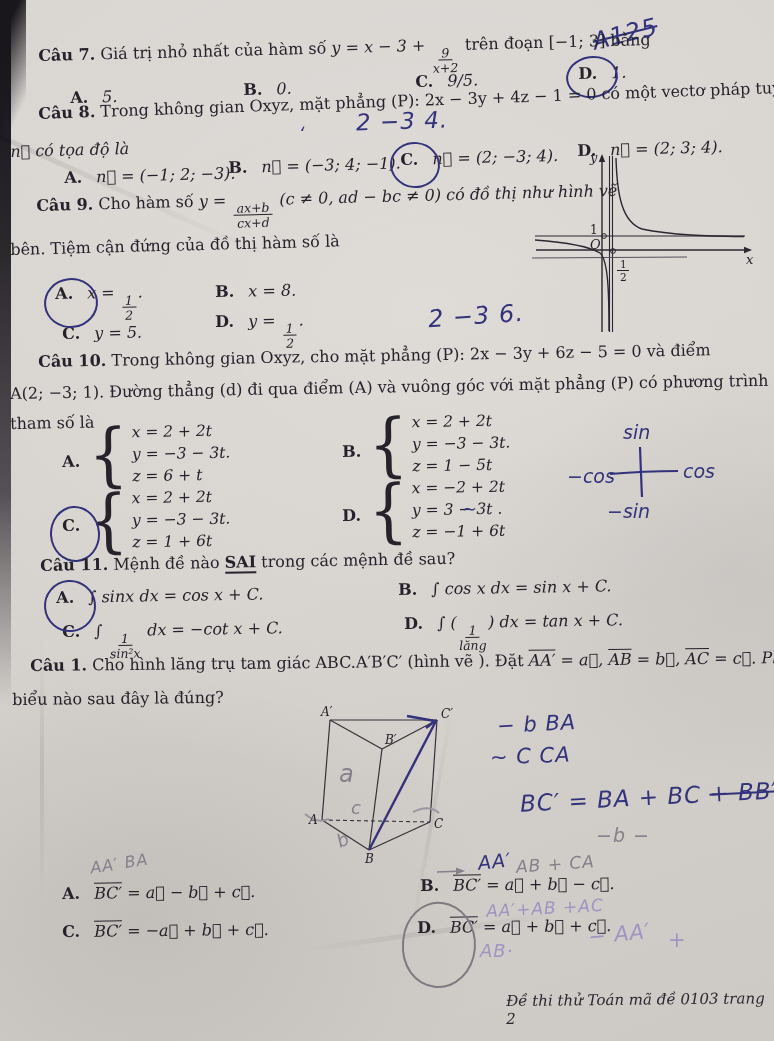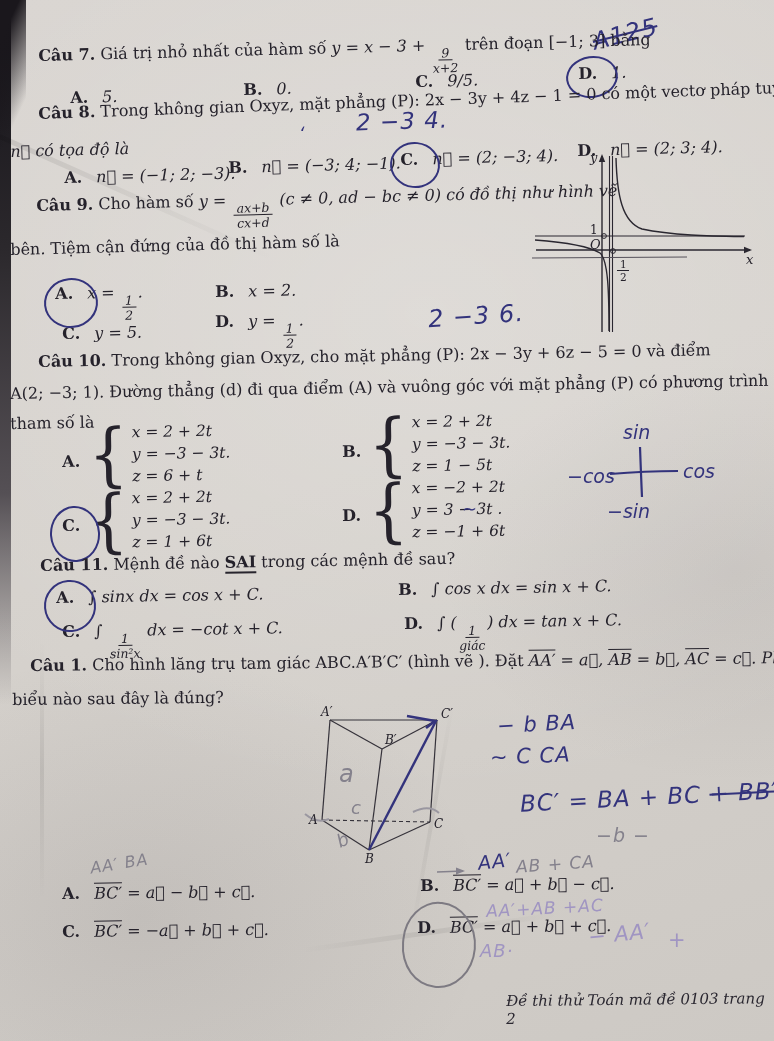--- a/index.html
+++ b/index.html
@@ -126,21 +126,21 @@
     <text x="58" y="99" class="glabel">O</text>
     <text x="88" y="118" class="gnum" style="font-size:10.5px;">1</text>
     <line x1="85" y1="120.5" x2="97" y2="120.5" stroke="#25222b" stroke-width="1"></line>
     <text x="88" y="131" class="gnum" style="font-size:10.5px;">2</text>
   </svg>
 
   <div class="line t1 m" style="left:55px;top:284px;"><span class="b" style="font-style:normal;">A.</span><span class="sp"></span><span>x = </span><span class="frac">
         <span class="fn">1</span>
         <span class="fd">2</span>
       </span><span>.</span></div>
-  <div class="line t1 m" style="left:215px;top:282px;"><span class="b" style="font-style:normal;">B.</span><span class="sp"></span><span>x = 2.</span></div>
+  <div class="line t1 m" style="left:215px;top:282px;"><span class="b" style="font-style:normal;">B.</span><span class="sp"></span><span>x = 8.</span></div>
   <div class="line t1 m" style="left:62px;top:324px;"><span class="b" style="font-style:normal;">C.</span><span class="sp"></span><span>y = 5.</span></div>
   <div class="line t1 m" style="left:215px;top:312px;"><span class="b" style="font-style:normal;">D.</span><span class="sp"></span><span>y = </span><span class="frac">
         <span class="fn">1</span>
         <span class="fd">2</span>
       </span><span>.</span></div>
   <div class="circle" style="left:44px;top:278px;width:50px;height:46px;transform:rotate(-6deg);"></div>
   <div class="hw" style="left:428px;top:302px;font-size:24px;transform:rotate(-4deg);">2 −3 6.</div>
 
   <div class="line t1" style="left:38px;top:352px;">
     <span class="b">Câu 10.</span><span> Trong không gian Oxyz, cho mặt phẳng (P): 2x − 3y + 6z − 5 = 0 và điểm</span>
@@ -200,21 +200,21 @@
     <span class="b">Câu 11.</span><span> Mệnh đề nào </span><span class="b u-hand">SAI</span><span> trong các mệnh đề sau?</span>
   </div>
   <div class="line t1 m" style="left:56px;top:588px;"><span class="b" style="font-style:normal;">A.</span><span class="sp"></span><span>∫ sinx dx = cos x + C.</span></div>
   <div class="line t1 m" style="left:398px;top:580px;"><span class="b" style="font-style:normal;">B.</span><span class="sp"></span><span>∫ cos x dx  = sin x + C.</span></div>
   <div class="line t1 m" style="left:62px;top:622px;"><span class="b" style="font-style:normal;">C.</span><span class="sp"></span><span>∫ </span><span class="frac">
         <span class="fn">1</span>
         <span class="fd">sin²x</span>
       </span><span> dx = −cot x + C.</span></div>
   <div class="line t1 m" style="left:404px;top:614px;"><span class="b" style="font-style:normal;">D.</span><span class="sp"></span><span>∫ (</span><span class="frac">
         <span class="fn">1</span>
-        <span class="fd">giác</span>
+        <span class="fd">lăng</span>
       </span><span>) dx = tan x + C.</span></div>
   <div class="circle" style="left:44px;top:580px;width:48px;height:48px;transform:rotate(-5deg);"></div>
 
   <div class="line t05" style="left:30px;top:656px;">
     <span class="b">Câu 1.</span><span> Cho hình lăng trụ tam giác ABC.A′B′C′ (hình vẽ ). Đặt </span><span class="vec m">AA′</span><span class="m"> = a⃗, </span><span class="vec m">AB</span><span class="m"> = b⃗, </span><span class="vec m">AC</span><span class="m"> = c⃗. Phát</span>
   </div>
   <div class="line t05" style="left:12px;top:690px;"><span>biểu nào sau đây là đúng?</span></div>
 
   <svg style="left:295px;top:702px;" width="190" height="185" viewBox="0 0 190 185">
     <line x1="35" y1="18" x2="87" y2="47" stroke="#35323a" stroke-width="1.2"></line>

